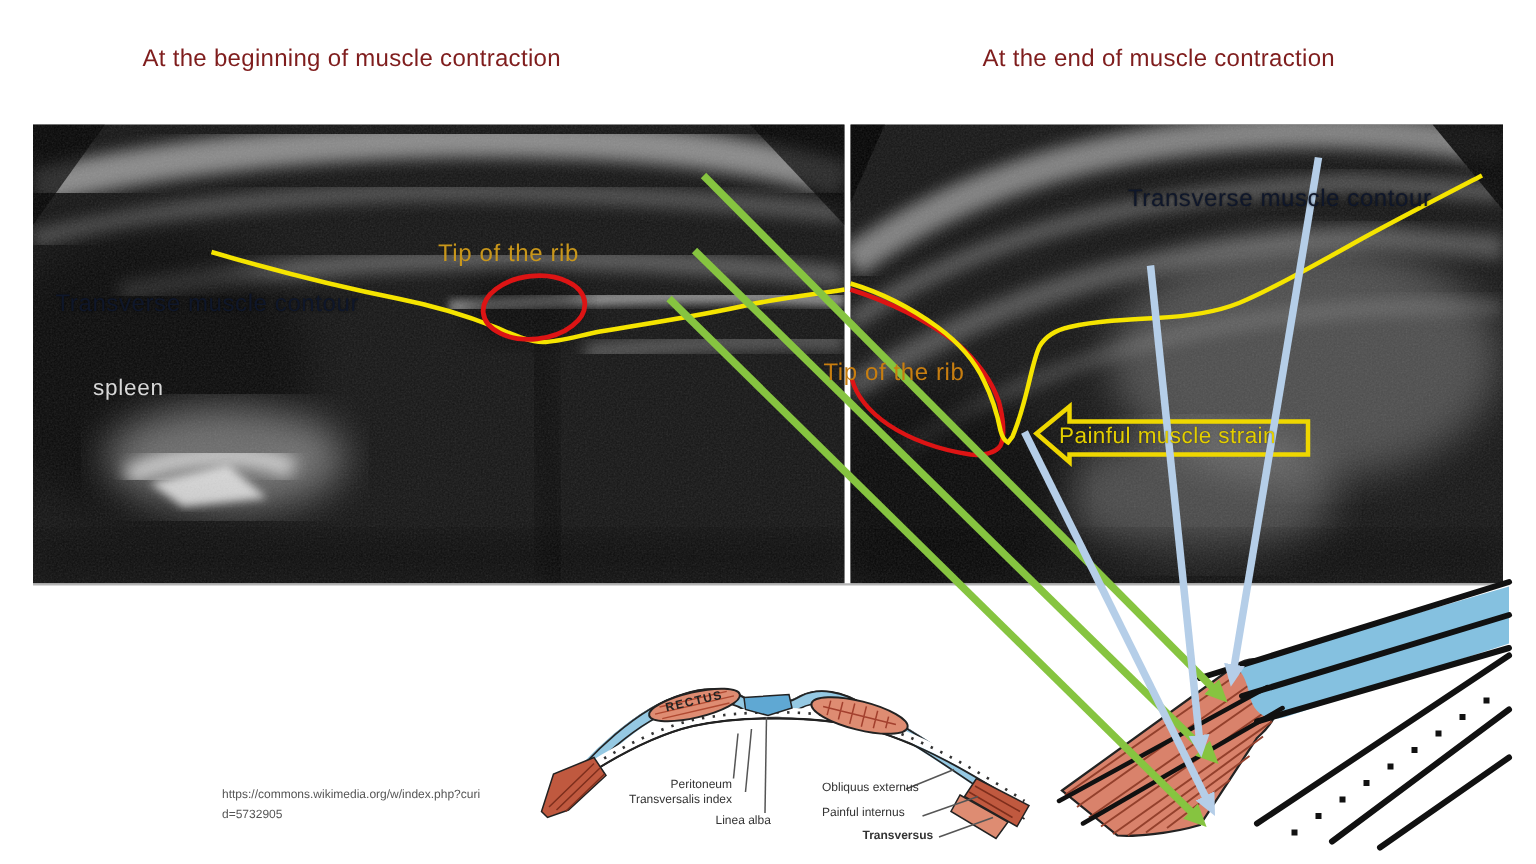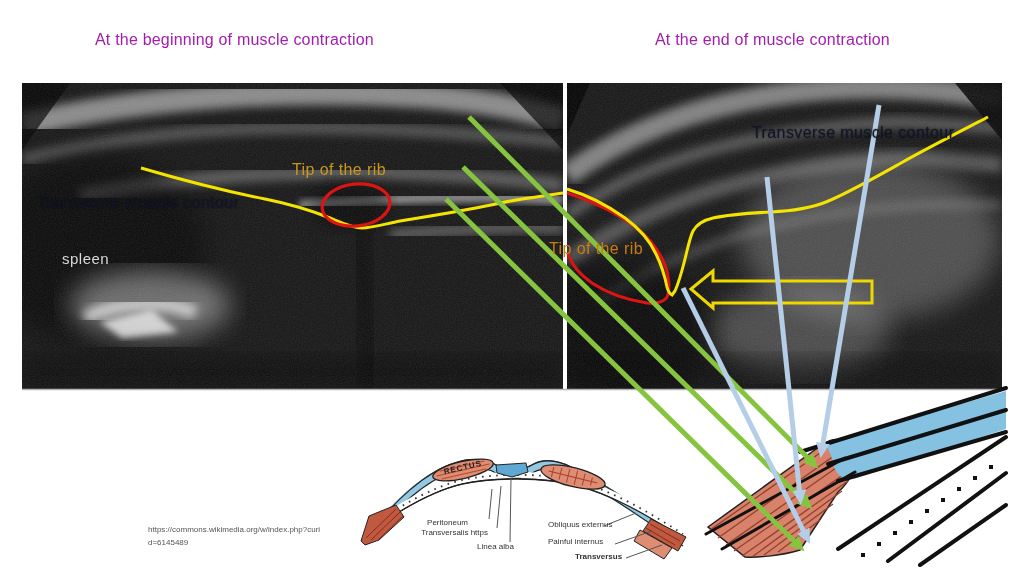--- a/index.html
+++ b/index.html
@@ -1,20 +1,20 @@
 <!DOCTYPE html>
 <html><head>
 <meta charset="utf-8">
 <style>
   html,body{margin:0;padding:0;background:#fff;}
   #slide{position:relative;width:1024px;height:576px;background:#fff;overflow:hidden;
          font-family:"Liberation Sans",sans-serif;}
   #gfx{position:absolute;left:0;top:0;}
   .txt{position:absolute;white-space:nowrap;line-height:1.1;}
-  .title{font-size:16px;color:#a21caf;letter-spacing:.2px;}
+  .title{font-size:16px;color:#7f1d1d;letter-spacing:.2px;}
   .yellow-label{font-size:16px;color:#0f172a;letter-spacing:.4px;text-shadow:0 0 2px rgba(0,0,0,.6);}
   .gold-label{font-size:16px;letter-spacing:.4px;}
   .spleen-label{font-size:15px;color:#d8d8d8;letter-spacing:.5px;}
   .strain-label{font-size:15px;color:#e3ce00;letter-spacing:.3px;text-shadow:0 0 1px rgba(0,0,0,.5);}
   .diag-label{font-size:8px;color:#333;}
   .rectus-label{font-size:8px;font-weight:bold;color:#222;letter-spacing:1px;transform:rotate(-13deg);}
   .src{font-size:8px;color:#555;line-height:1.6;white-space:normal;width:205px;}
 </style>
 </head>
 <body>
@@ -210,25 +210,26 @@
 
 <div class="txt title" style="left:95px;top:31px;">At the beginning of muscle contraction</div>
 <div class="txt title" style="left:655px;top:31px;">At the end of muscle contraction</div>
 
 <div class="txt yellow-label" style="left:37px;top:194px;">Transverse muscle contour</div>
 <div class="txt gold-label" style="left:292px;top:161px;color:#c9971b;">Tip of the rib</div>
 <div class="txt spleen-label" style="left:62px;top:251px;">spleen</div>
 
 <div class="txt yellow-label" style="left:752px;top:124px;">Transverse muscle contour</div>
 <div class="txt gold-label" style="left:549px;top:240px;color:#c87e10;">Tip of the rib</div>
+<div class="txt strain-label" style="left:706px;top:283px;">Painful muscle strain</div>
 
 <div class="txt rectus-label" style="left:437px;top:464px;width:52px;text-align:center;">RECTUS</div>
-<div class="txt diag-label" style="left:408px;top:519px;width:60px;text-align:right;">Peritoneum</div>
-<div class="txt diag-label" style="left:412px;top:529px;width:76px;text-align:right;">Transversalis https</div>
+<div class="txt diag-label" style="left:428px;top:519px;width:60px;text-align:right;">Peritoneum</div>
+<div class="txt diag-label" style="left:412px;top:529px;width:76px;text-align:right;">Transversalis index</div>
 <div class="txt diag-label" style="left:477px;top:543px;text-align:center;">Linea alba</div>
 <div class="txt diag-label" style="left:548px;top:521px;">Obliquus externus</div>
 <div class="txt diag-label" style="left:548px;top:538px;">Painful internus</div>
 <div class="txt diag-label" style="left:575px;top:553px;font-weight:bold;">Transversus</div>
 
 <div class="txt src" style="left:148px;top:524px;"><span>https://commons.wikimedia.org/w/index.php?curi</span><br>
-  <span>d=6145489</span></div>
+  <span>d=5732905</span></div>
 
 </div>
 
 </body></html>

